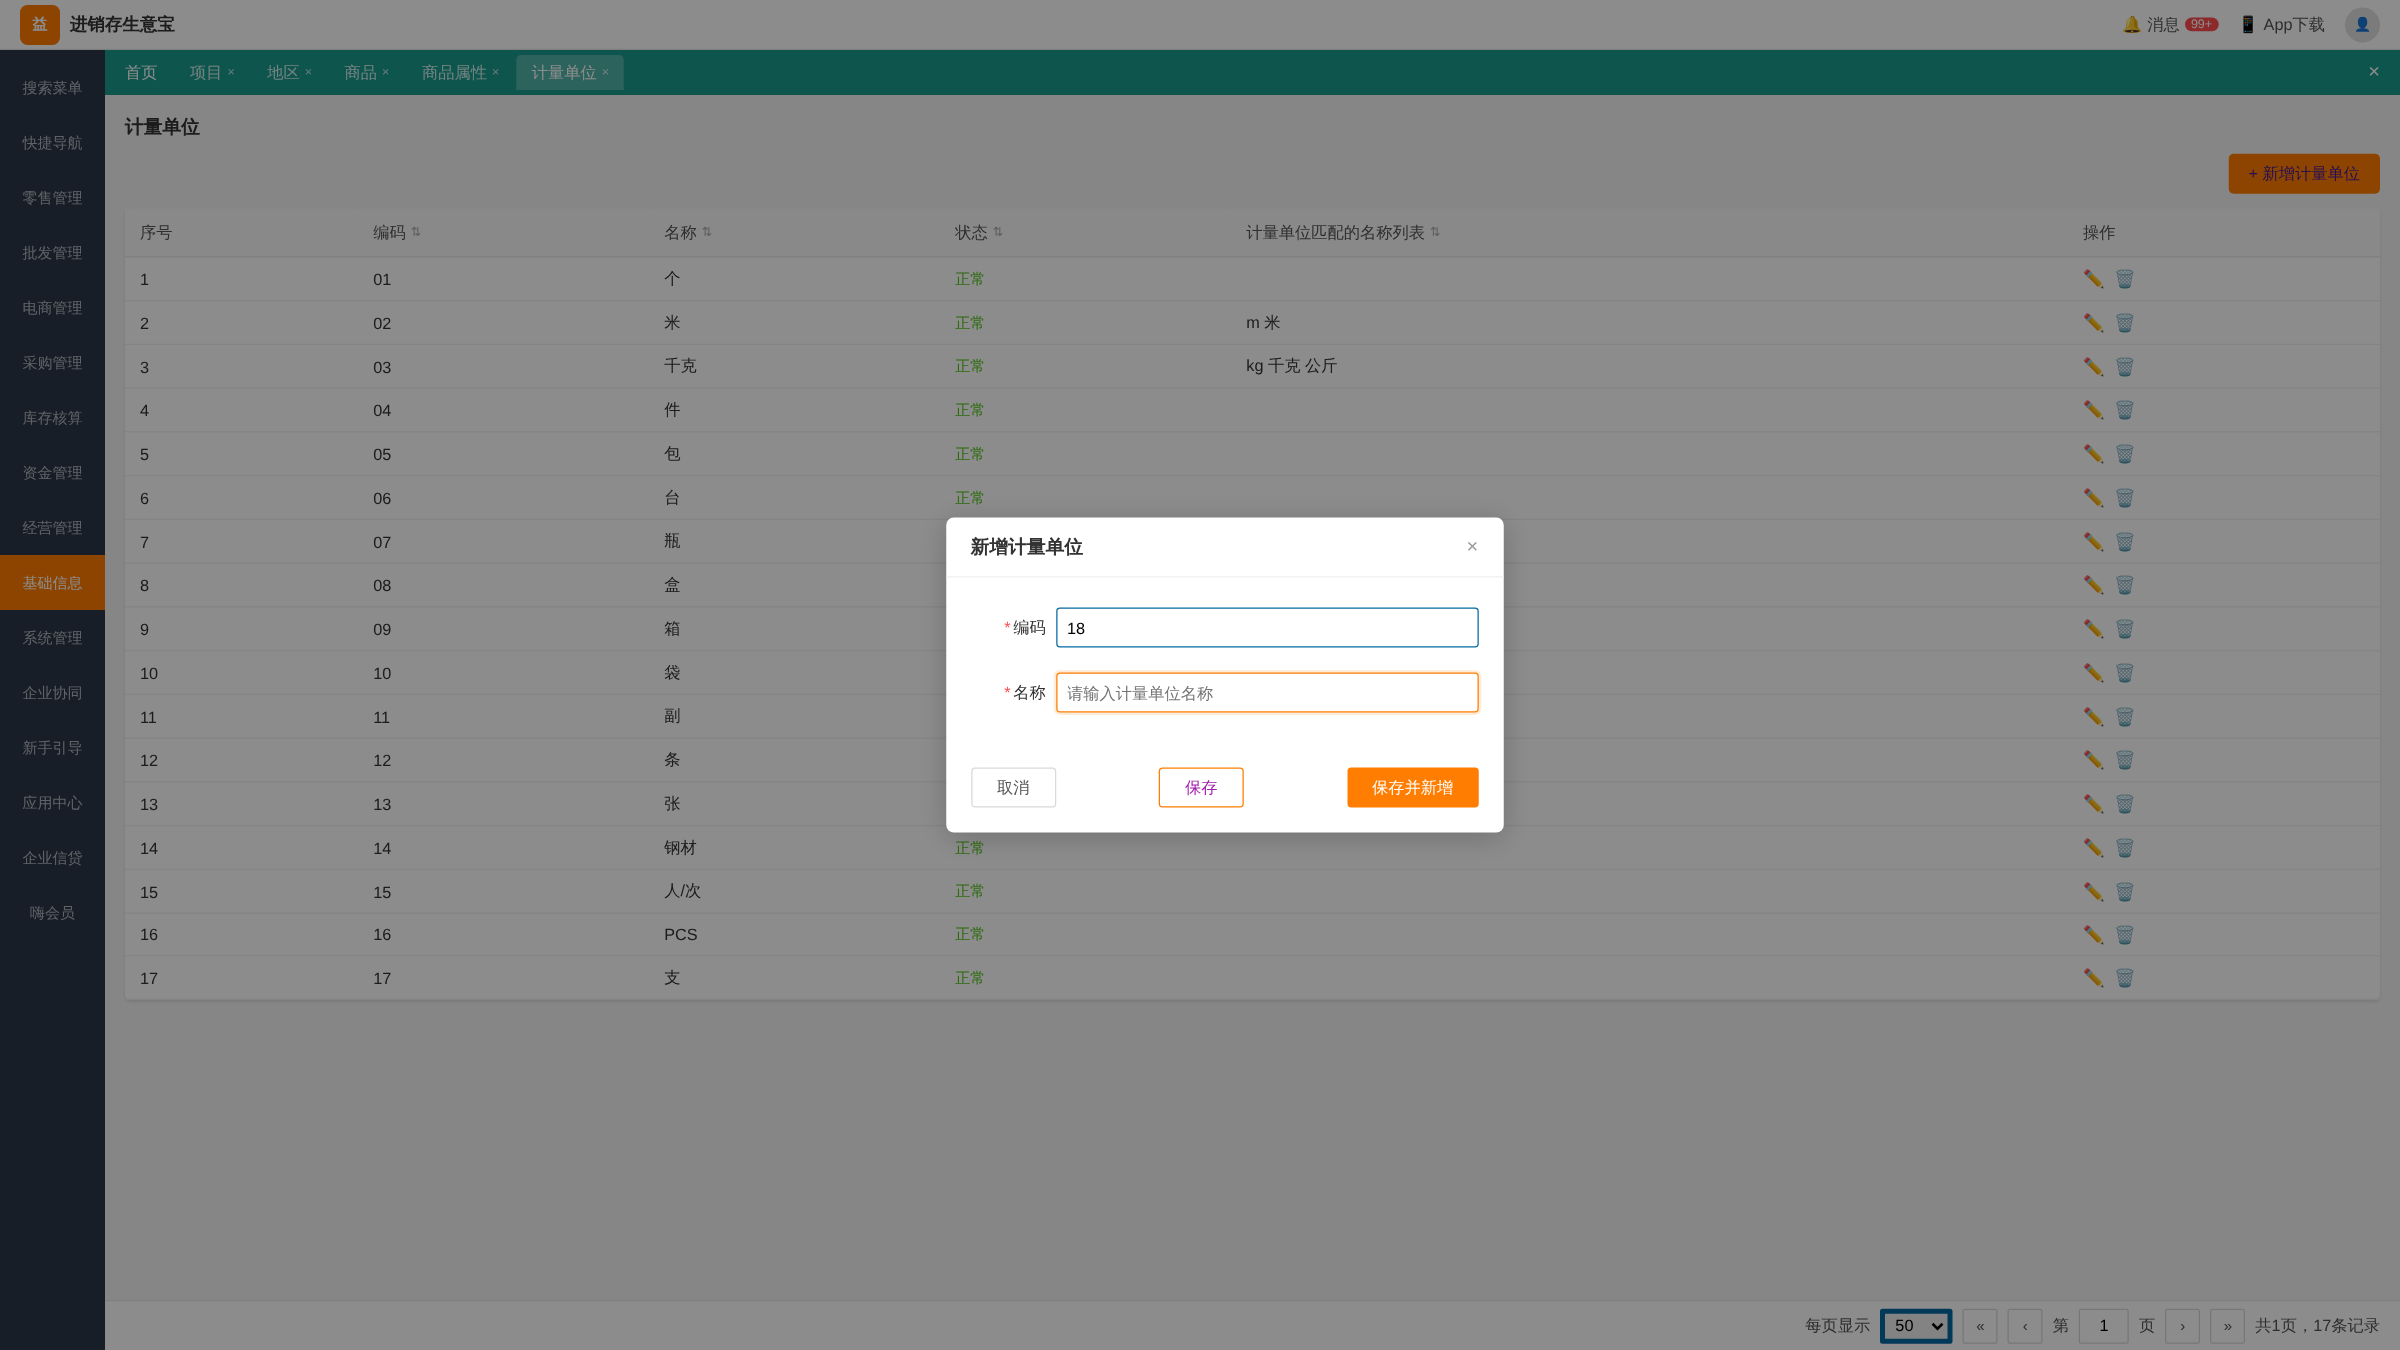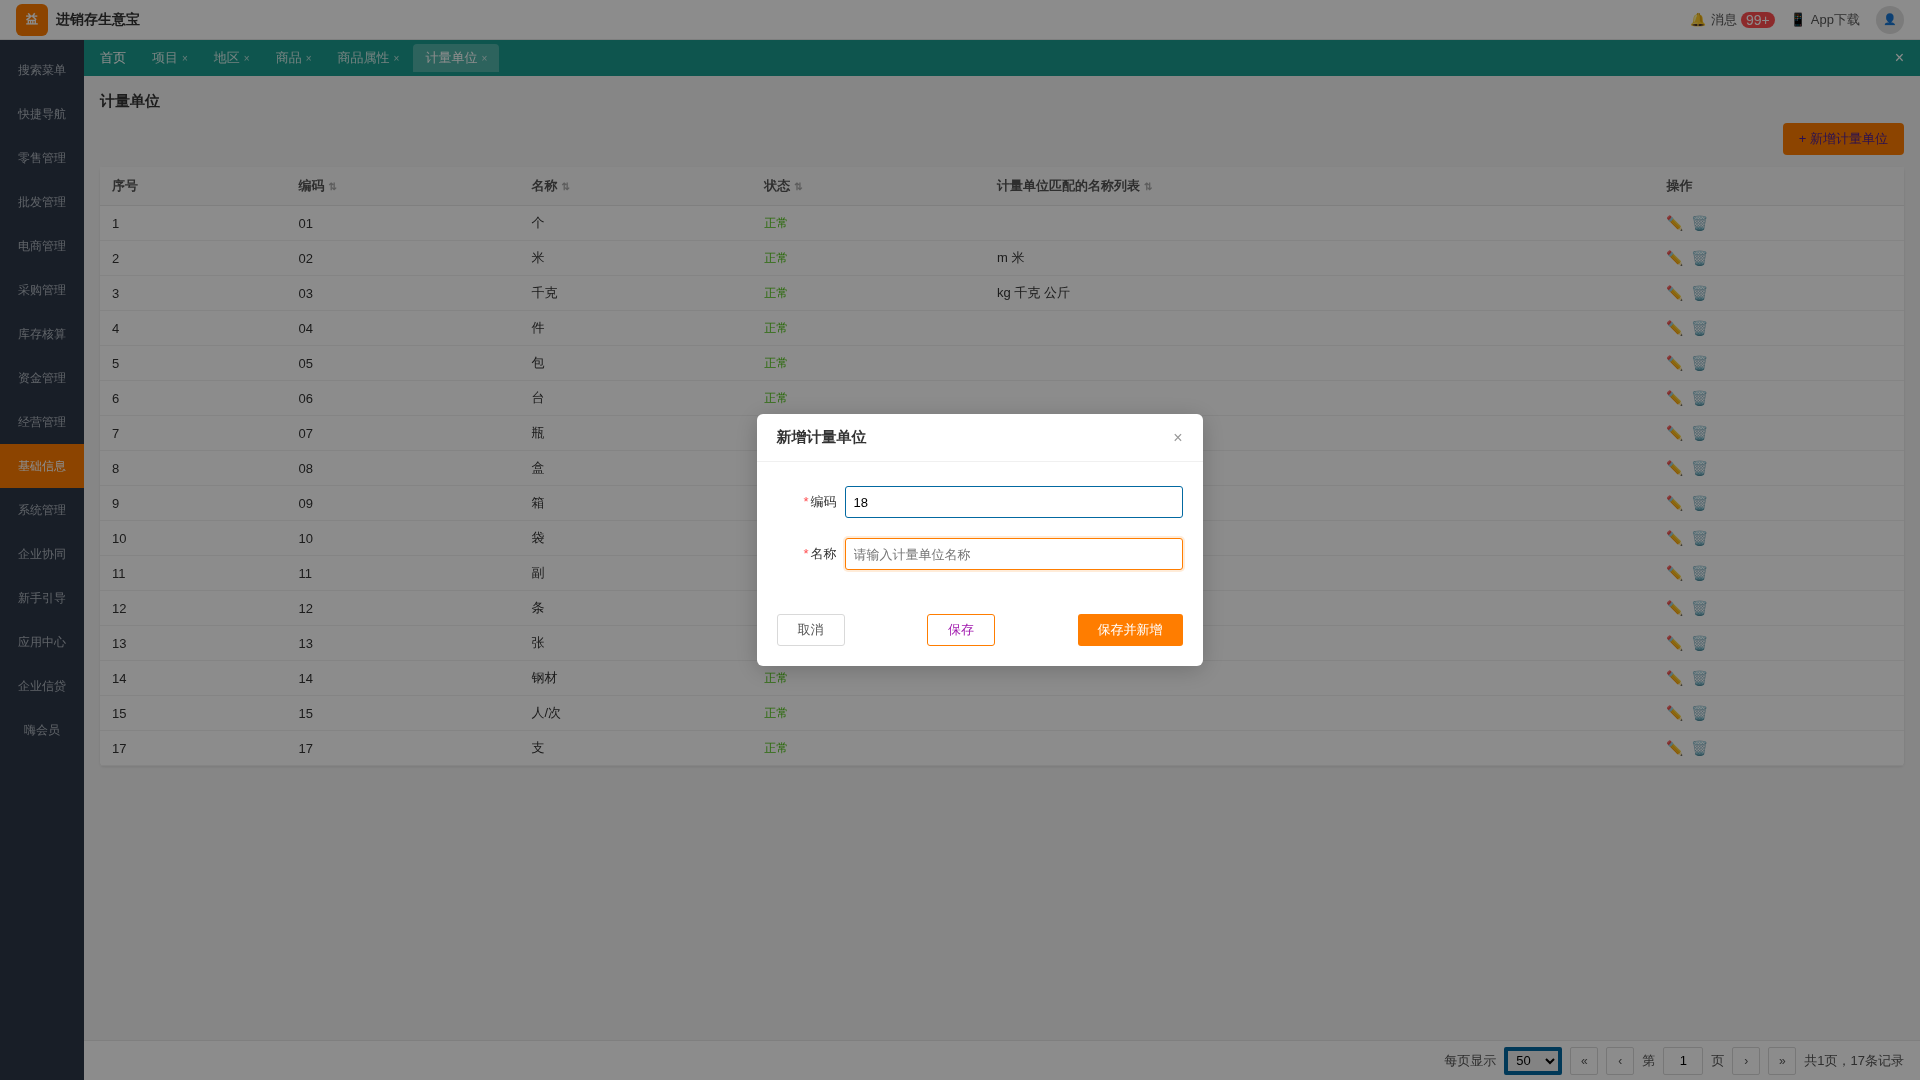--- a/index.html
+++ b/index.html
@@ -41,21 +41,21 @@
       gap: 16px;
     }
     .header-btn {
       display: flex; align-items: center; gap: 4px;
       color: #555; font-size: 13px; cursor: pointer;
     }
     .badge {
       background: #ff4d4f;
       color: white;
       border-radius: 10px;
-      font-size: 14px;
+      font-size: 10px;
       padding: 0 5px;
       min-width: 18px;
       text-align: center;
     }
     .avatar {
       width: 28px; height: 28px;
       border-radius: 50%;
       background: #e0e0e0;
       display: flex; align-items: center; justify-content: center;
       font-size: 11px; color: #666;
@@ -172,21 +172,21 @@
       background: #fff;
       border-radius: 4px;
       border-collapse: collapse;
       box-shadow: 0 1px 3px rgba(0,0,0,0.1);
     }
     .data-table th {
       background: #fafafa;
       border-bottom: 1px solid #e8e8e8;
       padding: 10px 12px;
       text-align: left;
-      font-weight: 700;
+      font-weight: 400;
       color: #555;
       font-size: 13px;
     }
     .data-table td {
       border-bottom: 1px solid #f0f0f0;
       padding: 8px 12px;
       color: #333;
       font-size: 13px;
     }
     .status-normal {
@@ -689,20 +689,33 @@
     <td><span class="status-normal">正常</span></td>
     <td></td>
     <td>
       <div class="action-icons">
         <span class="action-icon" title="编辑">✏️</span>
         <span class="action-icon" title="删除">🗑️</span>
       </div>
     </td>
   </tr>
         <tr>
+    <td>16</td>
+    <td>16</td>
+    <td>PCS</td>
+    <td><span class="status-normal">正常</span></td>
+    <td></td>
+    <td>
+      <div class="action-icons">
+        <span class="action-icon" title="编辑">✏️</span>
+        <span class="action-icon" title="删除">🗑️</span>
+      </div>
+    </td>
+  </tr>
+        <tr>
     <td>17</td>
     <td>17</td>
     <td>支</td>
     <td><span class="status-normal">正常</span></td>
     <td></td>
     <td>
       <div class="action-icons">
         <span class="action-icon" title="编辑">✏️</span>
         <span class="action-icon" title="删除">🗑️</span>
       </div>

